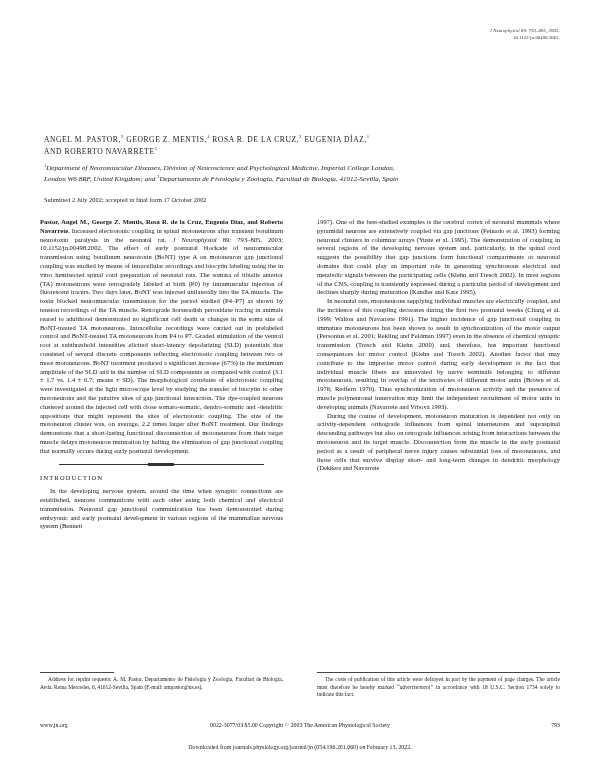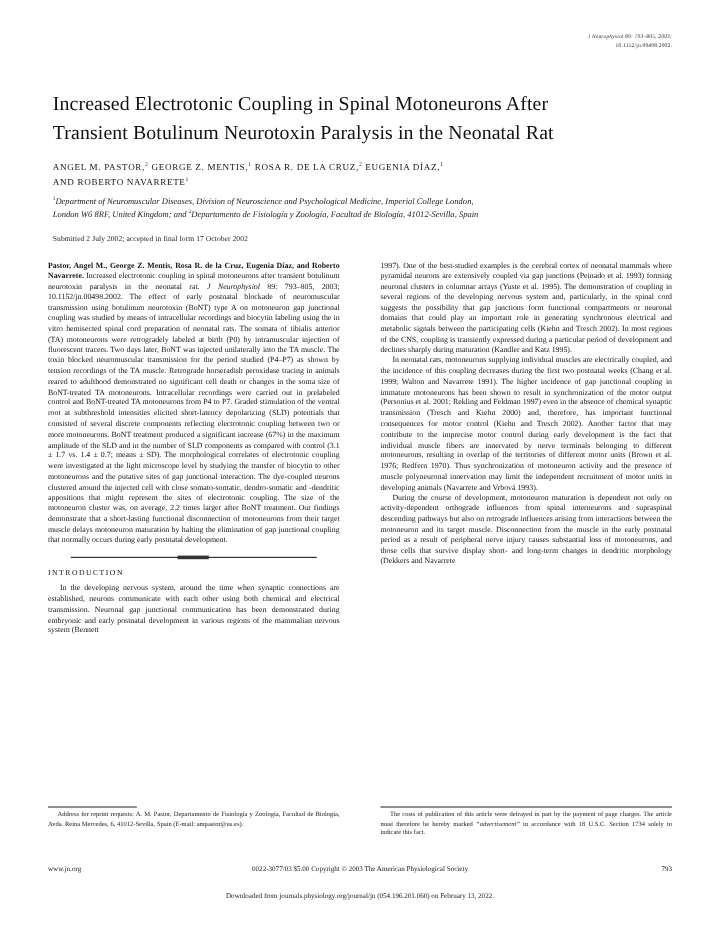--- a/index.html
+++ b/index.html
@@ -191,24 +191,20 @@
 </head>
 <body>
 
 <div class="page">
 
   <div class="runhead">
     <div>J Neurophysiol 89: 793–805, 2003;</div>
     <div class="doi">10.1152/jn.00498.2002.</div>
   </div>
 
-  <h1 class="title">
-    <span class="line">Increased Electrotonic Coupling in Spinal Motoneurons After</span>
-    <span class="line">Transient Botulinum Neurotoxin Paralysis in the Neonatal Rat</span>
-  </h1>
 
   <div class="authors">
     <span class="line">ANGEL M. PASTOR,<sup>2</sup> GEORGE Z. MENTIS,<sup>1</sup> ROSA R. DE LA CRUZ,<sup>2</sup> EUGENIA DÍAZ,<sup>1</sup></span>
     <span class="line">AND ROBERTO NAVARRETE<sup>1</sup></span>
   </div>
 
   <div class="affil">
     <span class="line"><sup class="sup-n">1</sup>Department of Neuromuscular Diseases, Division of Neuroscience and Psychological Medicine, Imperial College London,</span>
     <span class="line">London W6 8RF, United Kingdom; and <sup class="sup-n">2</sup>Departamento de Fisiología y Zoología, Facultad de Biología, 41012-Sevilla, Spain</span>
   </div>

